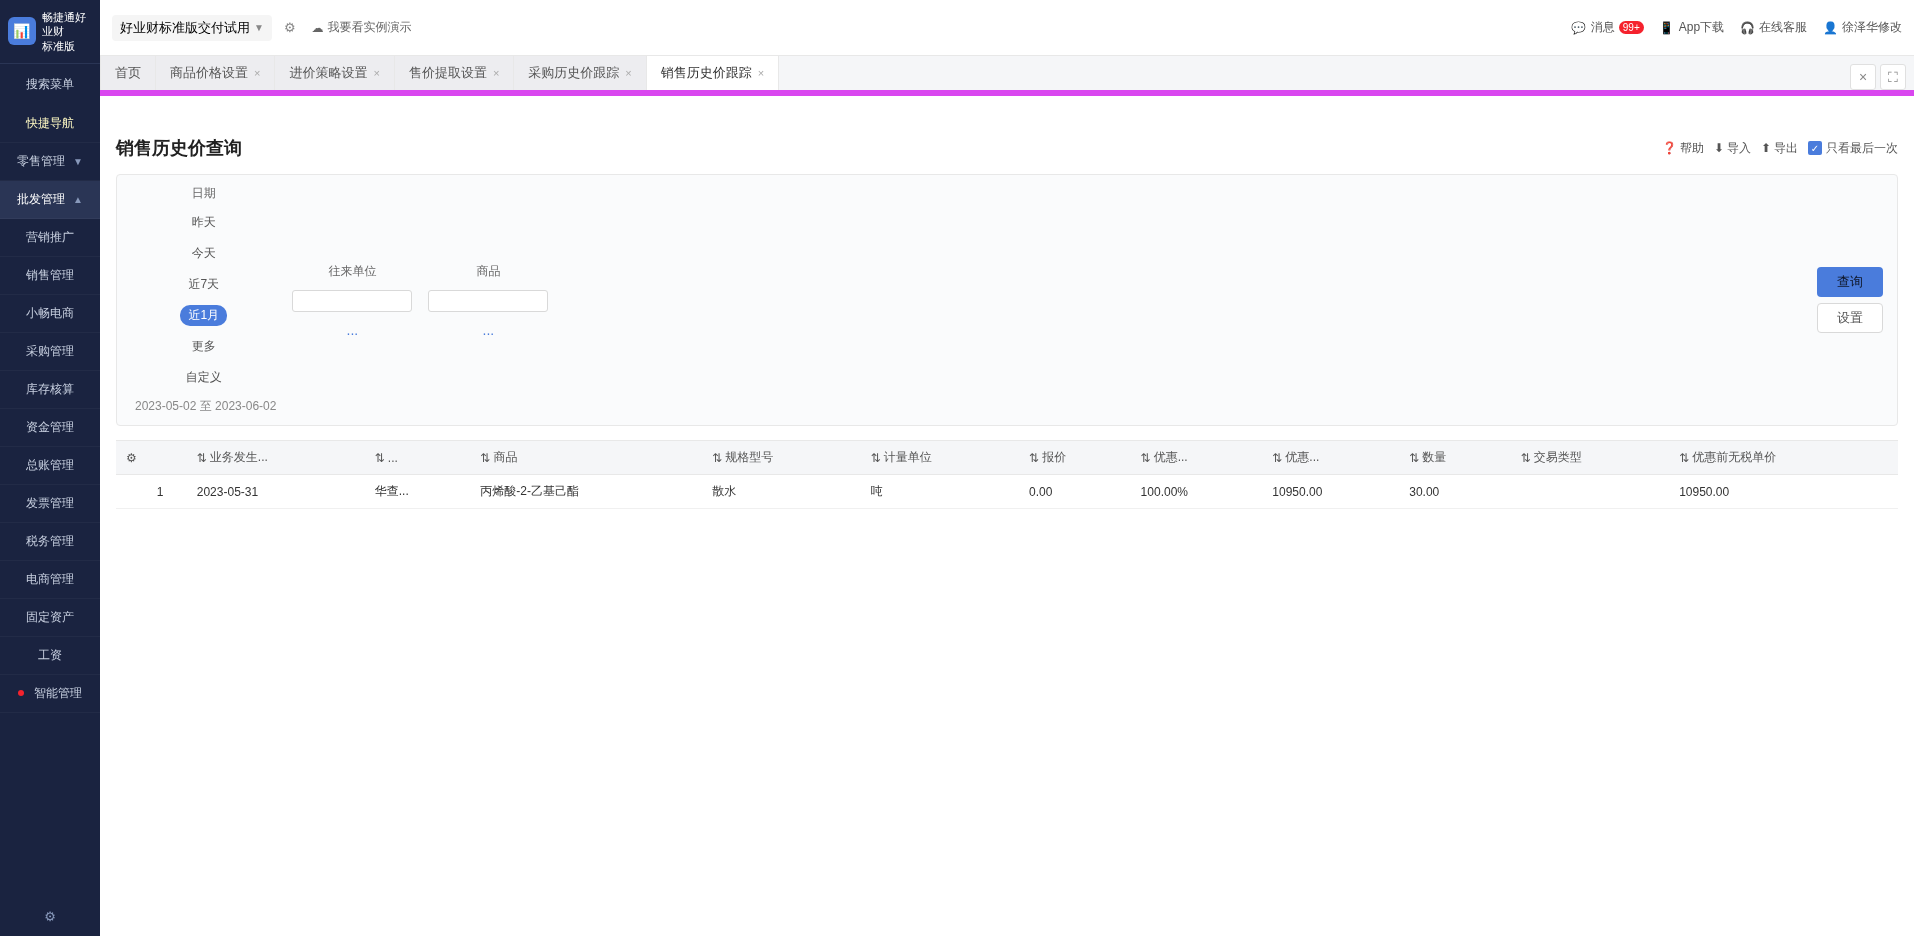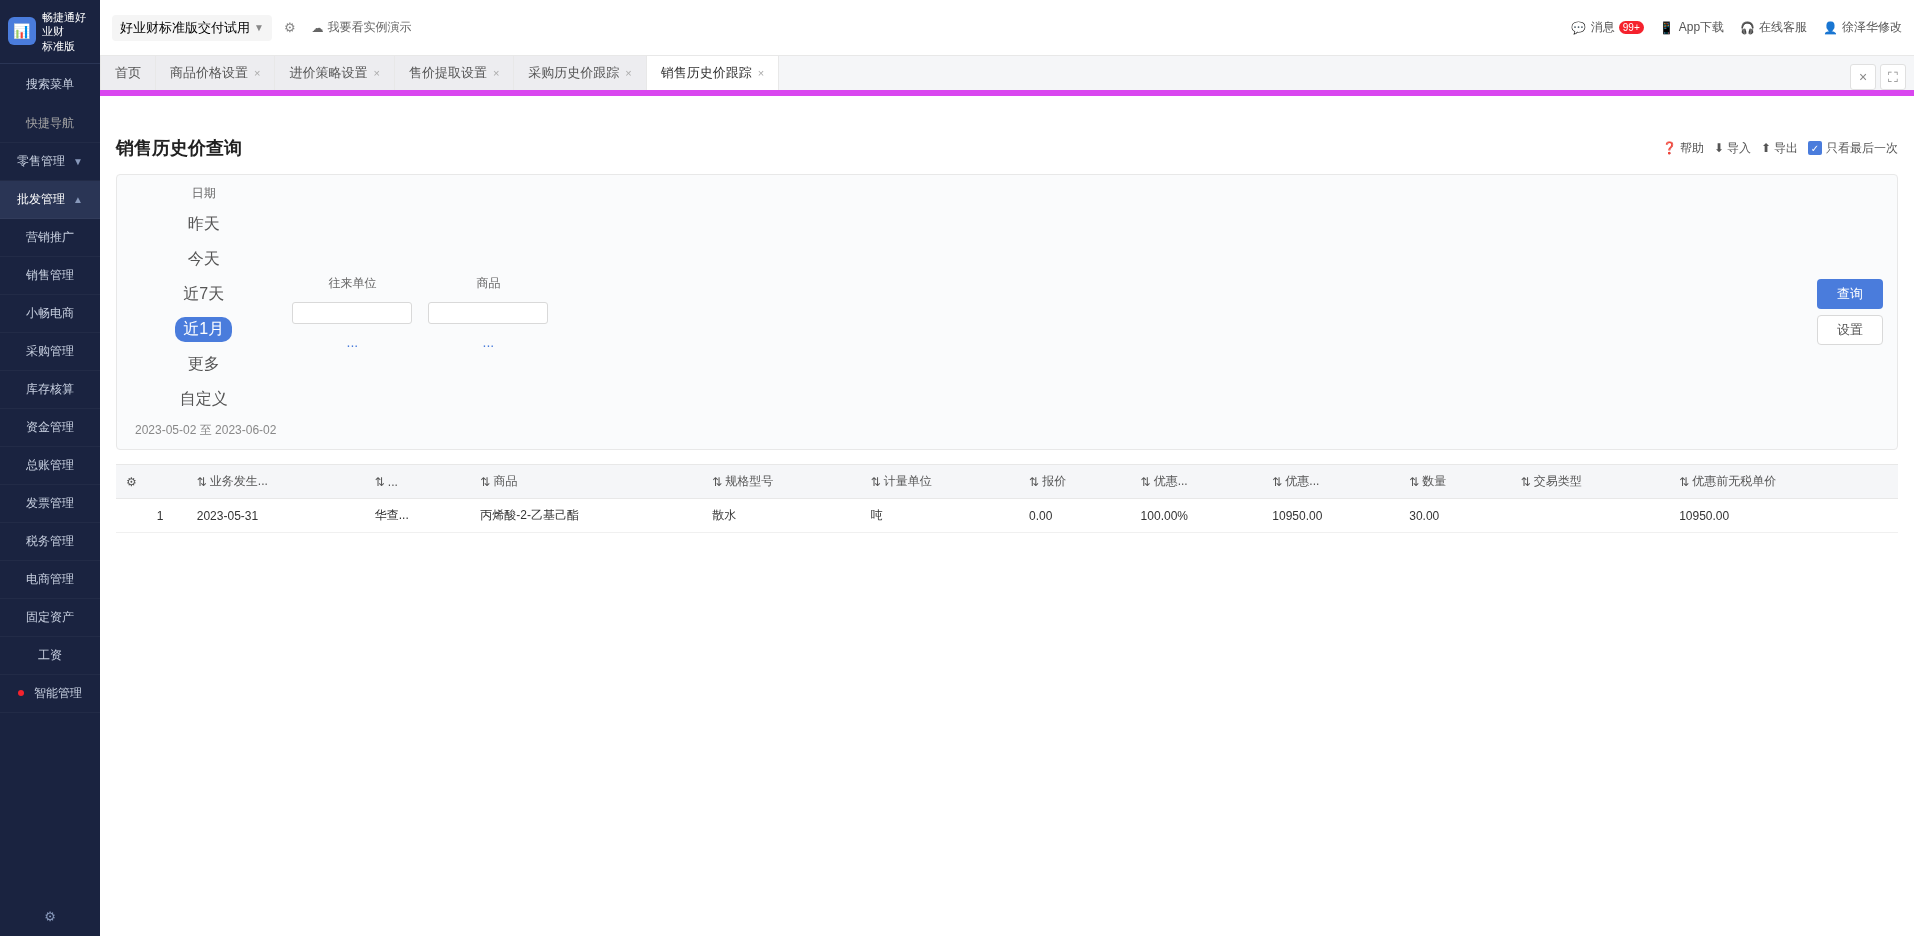--- a/index.html
+++ b/index.html
@@ -54,21 +54,21 @@
       text-align: center;
       cursor: pointer;
       font-size: 12px;
       color: #c8d0e0;
     }
     .sidebar-nav-quick {
       padding: 10px 6px;
       text-align: center;
       cursor: pointer;
       font-size: 12px;
-      color: #a3a3a3;
+      color: #fef9c3;
       border-bottom: 1px solid rgba(255,255,255,0.04);
     }
     .sidebar-settings {
       margin-top: auto;
       padding: 12px 6px;
       text-align: center;
       cursor: pointer;
       color: #8899bb;
     }
     .dot-red { display: inline-block; width: 6px; height: 6px; background: #f5222d; border-radius: 50%; margin-right: 2px; }
@@ -245,42 +245,42 @@
       gap: 10px;
       font-size: 12px;
       color: #555;
       flex-direction: column;
     }
     .filter-label { color: #666; font-size: 12px; }
     .date-btn {
       padding: 2px 6px;
       border-radius: 3px;
       cursor: pointer;
-      font-size: 16px;
+      font-size: 12px;
       color: #555;
     }
     .date-btn.active {
       background: #4a7cdc;
       color: #fff;
       border-radius: 10px;
       padding: 2px 8px;
     }
     .date-range { font-size: 12px; color: #888; margin-left: 4px; }
     .filter-input {
       border: 1px solid #d9d9d9;
       border-radius: 3px;
       padding: 3px 6px;
       font-size: 12px;
       width: 120px;
       outline: none;
     }
     .filter-dots { color: #4a7cdc; cursor: pointer; font-size: 14px; }
     .btn-query {
       background: #4a7cdc;
-      color: #ffffff;
+      color: #0f172a;
       border: none;
       border-radius: 4px;
       padding: 6px 20px;
       font-size: 13px;
       cursor: pointer;
     }
     .btn-settings {
       background: #fff;
       color: #555;
       border: 1px solid #d9d9d9;

